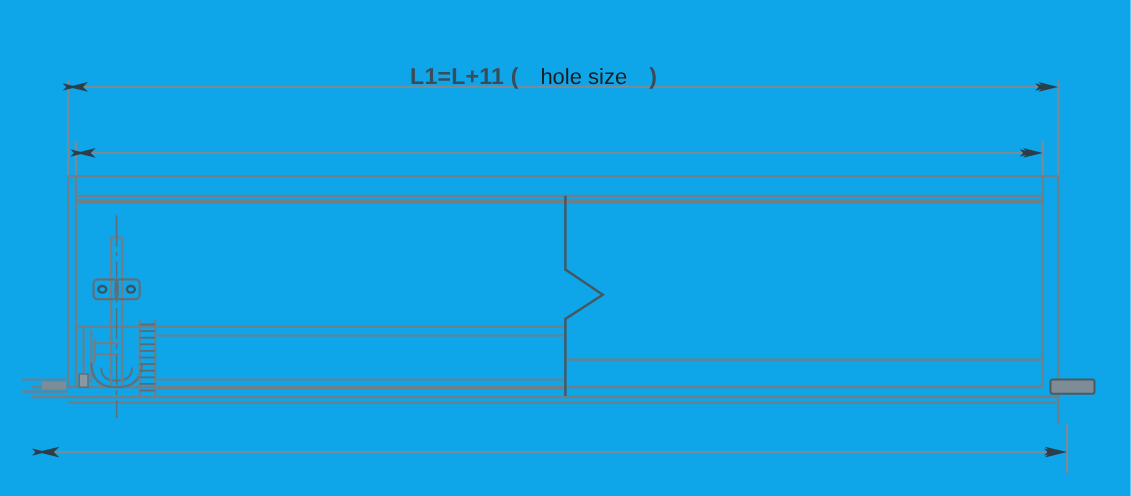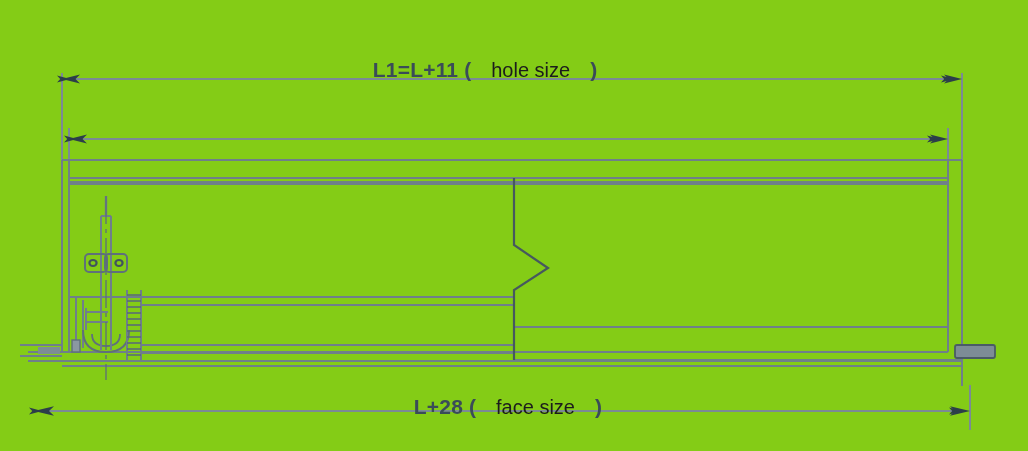--- a/index.html
+++ b/index.html
@@ -4,21 +4,21 @@
 <style>
   html,body{margin:0;padding:0;background:#ffffff;}
   body{
     font-family:"Liberation Sans", sans-serif;
     -webkit-font-smoothing:antialiased;
   }
   #stage{
     position:relative;
     width:1028px;
     height:451px;
-    background:#84cc16;
+    background:#0ea5e9;
     overflow:hidden;
   }
   #stage svg{
     position:absolute;
     left:0; top:0;
     width:1028px;
     height:451px;
   }
   .dimlabel{
     position:absolute;
@@ -163,17 +163,14 @@
     </g>
 
     <line x1="106" y1="196" x2="106" y2="380" stroke="#5d6e79" stroke-width="1.3" stroke-dasharray="28 5 4 5"></line>
   </svg>
 
   <div class="dimlabel lbl-hole">
     <span class="code">L1=L+11</span><span class="paren" style="padding: 0px 6px;">(</span><span class="note" style="padding: 0px 14px;">hole size</span><span class="paren" style="padding: 0px 6px;">)</span>
   </div>
 
 
-  <div class="dimlabel lbl-face">
-    <span class="code">L+28</span><span class="paren" style="padding: 0px 6px;">(</span><span class="note" style="padding: 0px 14px;">face size</span><span class="paren" style="padding: 0px 6px;">)</span>
-  </div>
 
 </div>
 
 </body></html>

